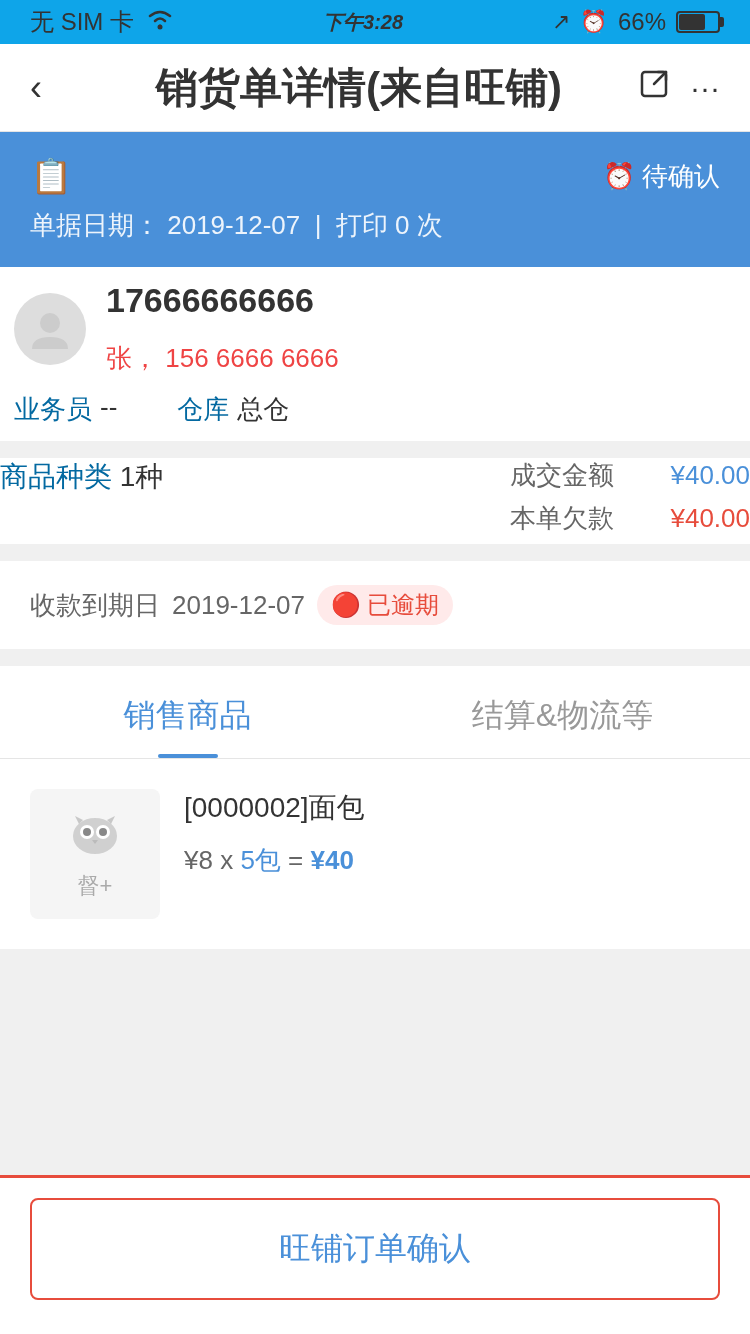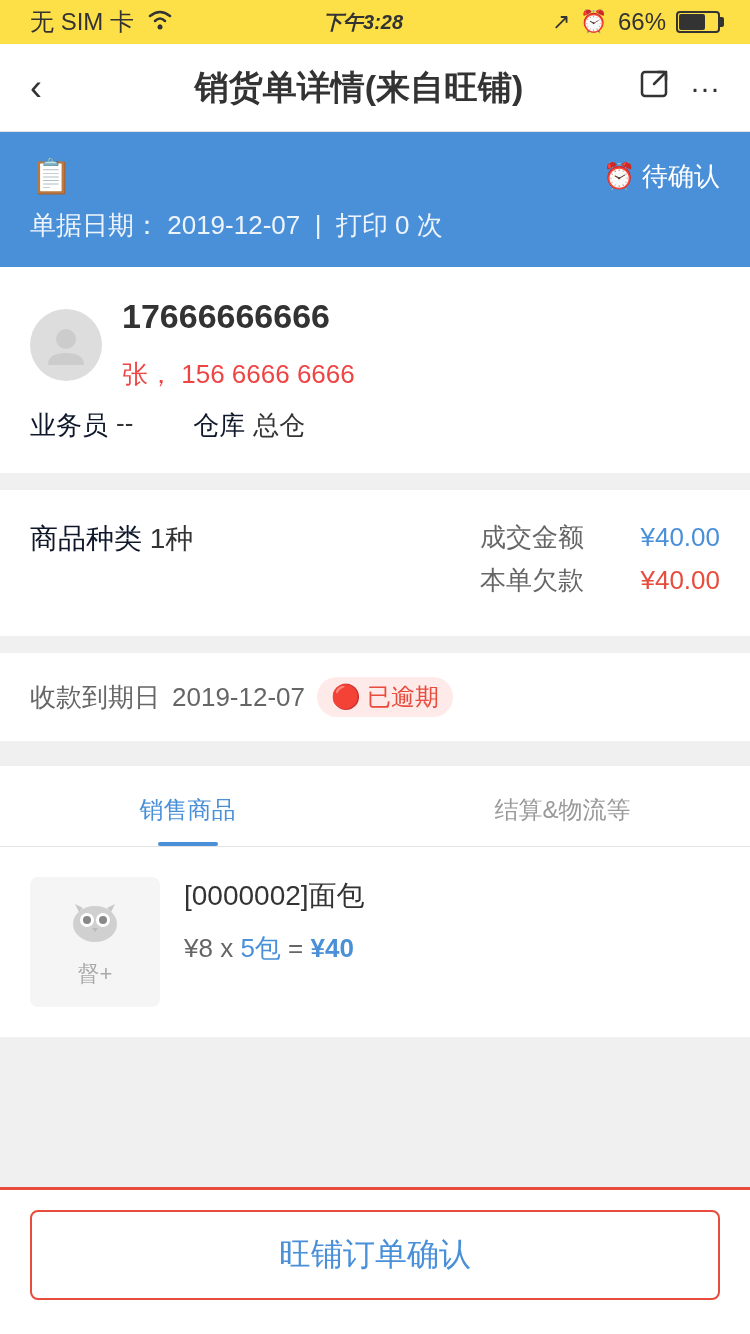--- a/index.html
+++ b/index.html
@@ -9,21 +9,21 @@
       min-height: 1334px;
       font-family: -apple-system, 'PingFang SC', 'Helvetica Neue', Arial, sans-serif;
       background: #f0f0f0;
       font-size: 28px;
       color: #333;
     }
 
     
     .status-bar {
       height: 44px;
-      background: #fde047;
+      background: #0ea5e9;
       display: flex;
       align-items: center;
       justify-content: space-between;
       padding: 0 30px;
       font-size: 24px;
       font-weight: 500;
     }
     .status-left { display: flex; align-items: center; gap: 12px; }
     .status-center { font-size: 20px; font-weight: 600; font-style: italic; }
     .status-right { display: flex; align-items: center; gap: 10px; font-size: 24px; }
@@ -62,21 +62,21 @@
     }
     .nav-back {
       font-size: 36px;
       color: #333;
       cursor: pointer;
       width: 50px;
     }
     .nav-title {
       flex: 1;
       text-align: center;
-      font-size: 34px;
+      font-size: 42px;
       font-weight: 600;
       color: #333;
     }
     .nav-actions {
       display: flex;
       align-items: center;
       gap: 20px;
     }
     .nav-action-icon {
       font-size: 30px;
@@ -112,21 +112,21 @@
       gap: 6px;
     }
     .order-date {
       font-size: 26px;
       color: rgba(255,255,255,0.9);
     }
 
     
     .customer-section {
       background: #fff;
-      padding: 30px;
+      padding: 14px;
       margin-bottom: 16px;
     }
     .customer-row {
       display: flex;
       align-items: center;
       gap: 20px;
       margin-bottom: 16px;
     }
     .avatar {
       width: 72px;
@@ -150,45 +150,44 @@
       margin-top: 21px;
     }
     .customer-meta {
       display: flex;
       gap: 60px;
       margin-top: 8px;
       font-size: 26px;
       color: #666;
     }
     .meta-item { display: flex; gap: 8px; }
-    .meta-label { color: #0f172a; }
+    .meta-label { color: #0369a1; }
     .meta-value { color: #333; }
     .divider { height: 1px; background: #f0f0f0; margin: 0 30px; }
 
     
     .summary-section {
       background: #fff;
-      padding: 30px;
       margin-bottom: 16px;
       display: flex;
       justify-content: space-between;
       align-items: flex-start;
     }
     .summary-left { font-size: 28px; color: #666; }
     .summary-right { text-align: right; font-size: 26px; color: #666; }
     .summary-row { display: flex; justify-content: space-between; gap: 36px; margin-bottom: 8px; align-items: center; }
     .summary-amount { min-width: 100px; text-align: right; }
     .amount-blue { color: #4a90d9; }
     .amount-red { color: #e74c3c; }
 
     
     .due-section {
       background: #fff;
       padding: 24px 30px;
-      margin-bottom: 24px;
+      margin-bottom: 16px;
       font-size: 26px;
       color: #666;
       display: flex;
       align-items: center;
       gap: 12px;
     }
     .overdue-badge {
       background: #ffeaea;
       color: #e74c3c;
       padding: 4px 14px;
@@ -205,21 +204,21 @@
       margin-bottom: 16px;
     }
     .tabs-header {
       display: flex;
       border-bottom: 1px solid #e5e5e5;
     }
     .tab-item {
       flex: 1;
       text-align: center;
       padding: 28px 12px 20px;
-      font-size: 24px;
+      font-size: 32px;
       color: #999;
       cursor: pointer;
       position: relative;
     }
     .tab-item.active {
       color: #4a90d9;
     }
     .tab-item.active::after {
       content: '';
       position: absolute;
@@ -271,21 +270,21 @@
       position: fixed;
       bottom: 0;
       left: 0;
       width: 750px;
       background: #fff;
       padding: 20px 30px 34px;
       border-top: 3px solid #e74c3c;
     }
     .confirm-button {
       width: 100%;
-      height: 90px;
+      height: 102px;
       border: 2px solid #e74c3c;
       border-radius: 8px;
       background: #fff;
       color: #4a90d9;
       font-size: 32px;
       font-weight: 500;
       cursor: pointer;
       display: flex;
       align-items: center;
       justify-content: center;

